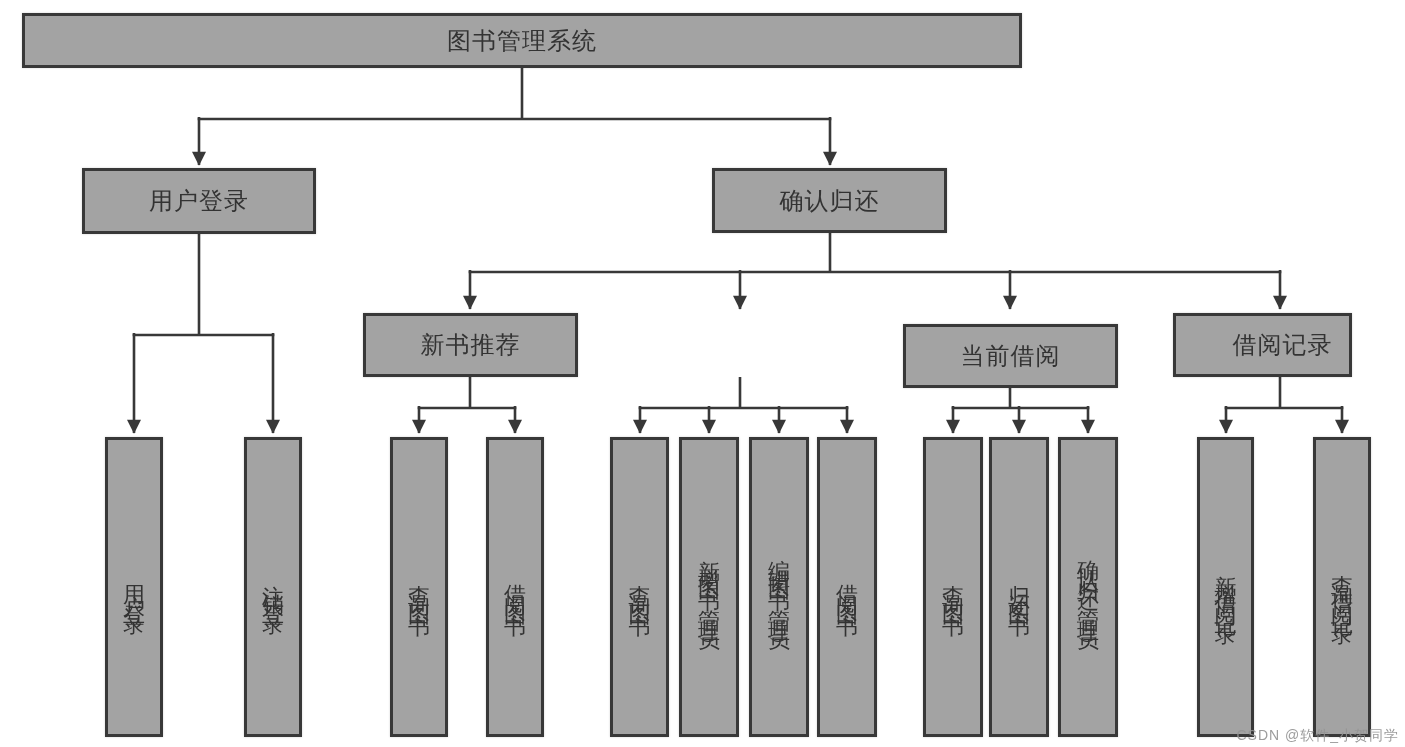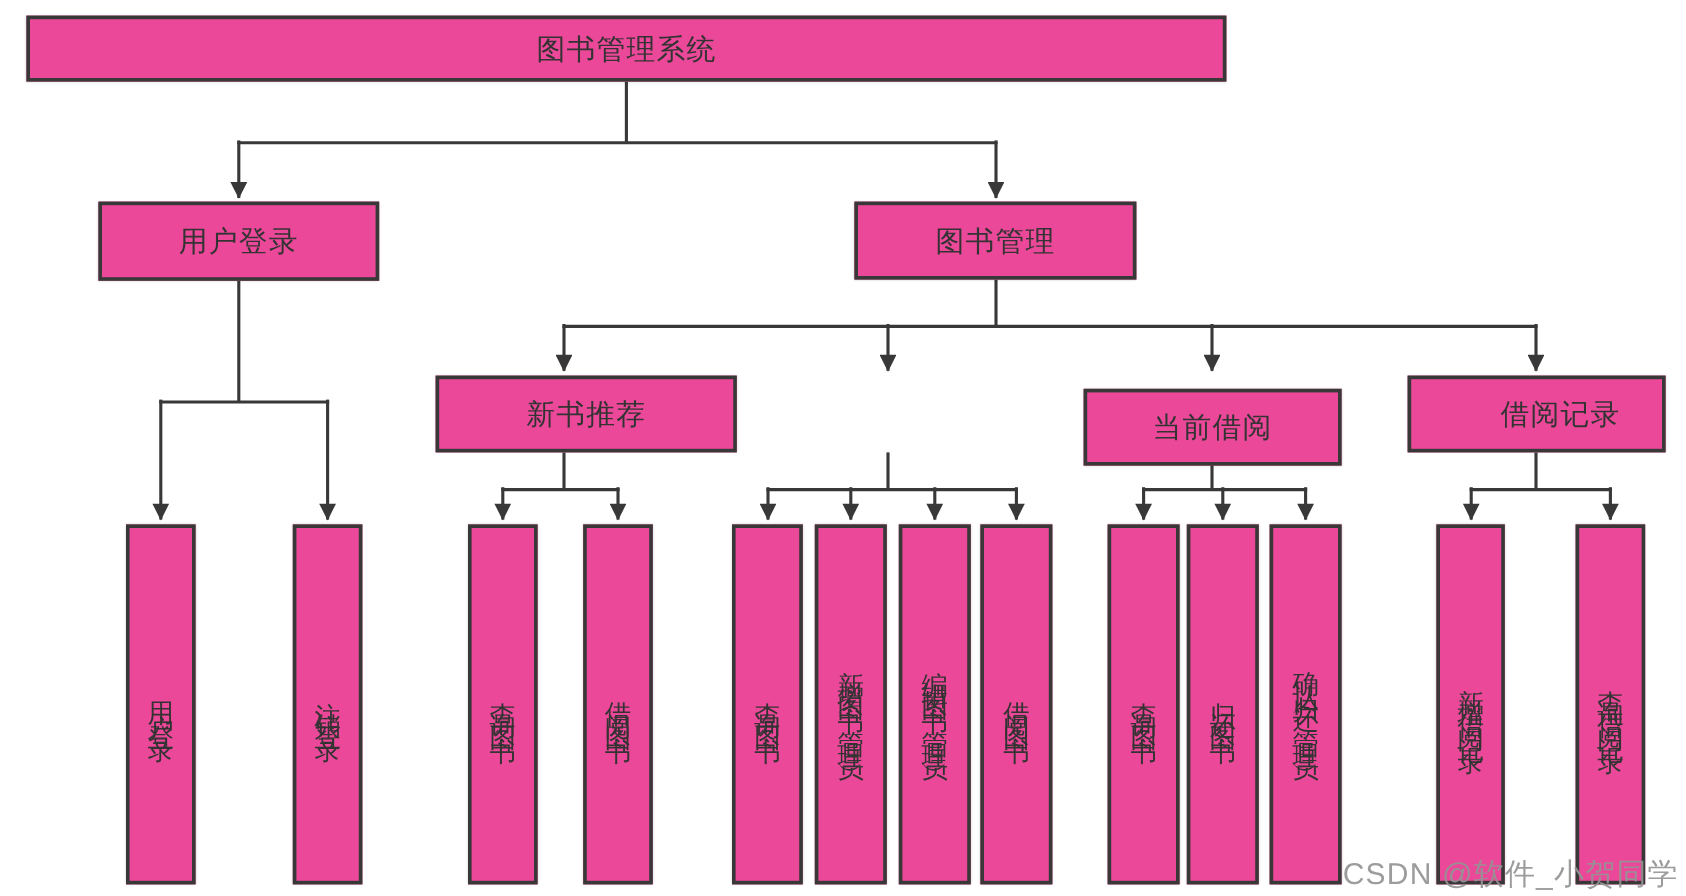--- a/index.html
+++ b/index.html
@@ -16,21 +16,21 @@
     overflow: hidden;
   }
   #wires {
     position: absolute;
     left: 0; top: 0;
     z-index: 1;
   }
   .box {
     position: absolute;
     box-sizing: border-box;
-    background: #ec4899;
+    background: #a3a3a3;
     border: 3px solid #383838;
     color: #333333;
     display: flex;
     align-items: center;
     justify-content: center;
     z-index: 2;
     box-shadow: 0 0 2px rgba(0,0,0,0.18);
   }
   .hlabel {
     font-size: 24px;
@@ -43,21 +43,21 @@
     font-size: 22px;
     line-height: 1.0;
     letter-spacing: 10px;
     max-height: 292px;
   }
   #watermark {
     position: absolute;
     right: 6px;
     bottom: 2px;
     z-index: 5;
-    font-size: 25px;
+    font-size: 14px;
     color: rgba(148,148,148,0.92);
     letter-spacing: 1px;
     white-space: nowrap;
   }
 </style>
 </head>
 <body>
 
 <div id="canvas">
 
@@ -126,30 +126,30 @@
   </svg>
 
   <div class="box" style="left:22px; top:13px; width:1000px; height:55px;">
     <span class="hlabel">图书管理系统</span>
   </div>
 
   <div class="box" style="left:82px; top:168px; width:234px; height:66px;">
     <span class="hlabel">用户登录</span>
   </div>
   <div class="box" style="left:712px; top:168px; width:235px; height:65px;">
-    <span class="hlabel">图书管理</span>
+    <span class="hlabel">确认归还</span>
   </div>
 
-  <div class="box" style="left:363px; top:313px; width:251px; height:64px;">
+  <div class="box" style="left:363px; top:313px; width:215px; height:64px;">
     <span class="hlabel">新书推荐</span>
   </div>
   <div class="box" style="left:903px; top:324px; width:215px; height:64px;">
     <span class="hlabel">当前借阅</span>
   </div>
-  <div class="box" style="left:1173px; top:313px; width:215px; height:64px;padding-left:40px;">
+  <div class="box" style="left:1173px; top:313px; width:179px; height:64px;padding-left:40px;">
     <span class="hlabel">借阅记录</span>
   </div>
 
   <div class="box leaf" style="left:105px; top:437px; width:58px; height:300px;">
     <span class="vlabel">用户登录</span>
   </div>
   <div class="box leaf" style="left:244px; top:437px; width:58px; height:300px;">
     <span class="vlabel">注销登录</span>
   </div>
 

